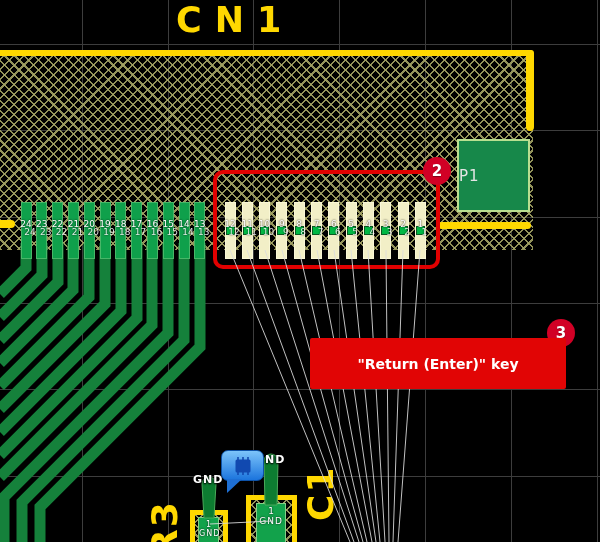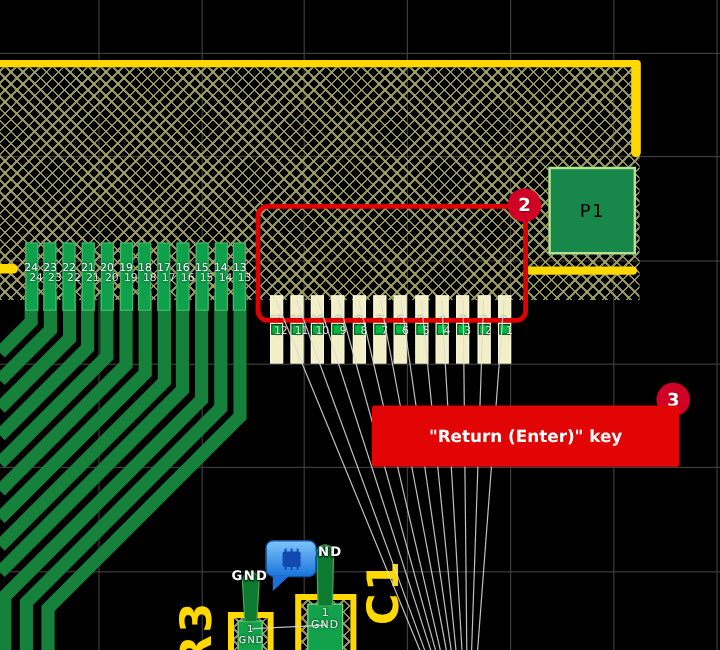--- a/index.html
+++ b/index.html
@@ -21,30 +21,30 @@
   .silk{position:absolute;background:#ffd800;}
   #silk-top{left:0;top:50px;width:533px;height:6px;border-radius:0 3px 0 0;}
   #silk-right-v{left:526px;top:50px;width:8px;height:81px;border-radius:3px 3px 4px 4px;}
   #silk-right-b{left:438px;top:222px;width:93px;height:7px;border-radius:4px;}
   #silk-left-b{left:0;top:220px;width:15px;height:8px;border-radius:0 4px 4px 0;}
 
   #cn1{position:absolute;left:176px;top:1px;color:#ffd800;font-size:35px;font-weight:700;
        letter-spacing:13px;line-height:1.1;}
 
   #p1{position:absolute;left:457px;top:139px;width:73px;height:73px;background:#17884a;
-      border:2px solid #b9df90;color:#000000;font-size:15px;display:flex;
-      align-items:center;justify-content:center;letter-spacing:1px;}
+      border:2px solid #b9df90;color:#e5e5e5;font-size:15px;display:flex;
+      align-items:center;letter-spacing:1px;}
 
   
   .pads{position:absolute;top:202px;left:0;height:57px;width:533px;pointer-events:none;}
   .pad{position:absolute;top:0;width:11px;height:57px;}
   .pad-green{background:#0fa04b;border:1px solid rgba(120,200,130,.55);
       left:calc(20.5px + var(--i) * 15.8px);}
   .pad-cream{background:#f2efc7;border:1px solid rgba(255,255,230,.5);
-      left:calc(224.5px + var(--i) * 17.3px);margin-top:44px;}
+      left:calc(224.5px + var(--i) * 17.3px);}
   .sq{position:absolute;left:0px;top:23px;width:9px;height:9px;background:#00b844;
       border:1.5px solid #0a5a22;}
   .pinlab{position:absolute;color:#fff;font-size:9px;line-height:9px;white-space:nowrap;
       text-shadow:0 0 2px #000;left:50%;transform:translateX(-50%);}
   .row1{top:17px;}
   .row2{top:25px;left:calc(50% + 4px);opacity:.85;}
 
   svg.layer{position:absolute;left:0;top:0;}
 
   
@@ -108,20 +108,21 @@
   <div class="gh" style="top:389px"></div>
   <div class="gh" style="top:476px"></div>
 
   <div id="courtyard" class="hatch"></div>
 
   <div id="silk-top" class="silk"></div>
   <div id="silk-right-v" class="silk"></div>
   <div id="silk-right-b" class="silk"></div>
   <div id="silk-left-b" class="silk"></div>
 
+  <div id="cn1">CN1</div>
 
   <div id="p1">
     <span>P1</span>
   </div>
 
   <svg class="layer" width="600" height="542">
     <g stroke="#15813b" stroke-width="11" fill="none">
       <polyline points="26,243 26,268 0,294"></polyline>
       <polyline points="42,243 42,275 0,317"></polyline>
       <polyline points="58,243 58,282 0,340"></polyline>

